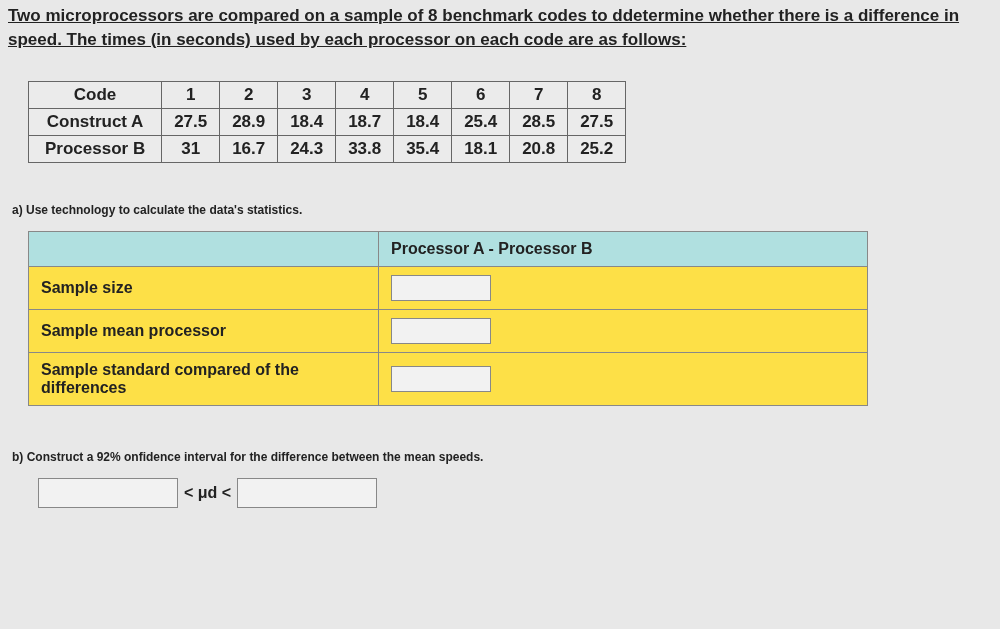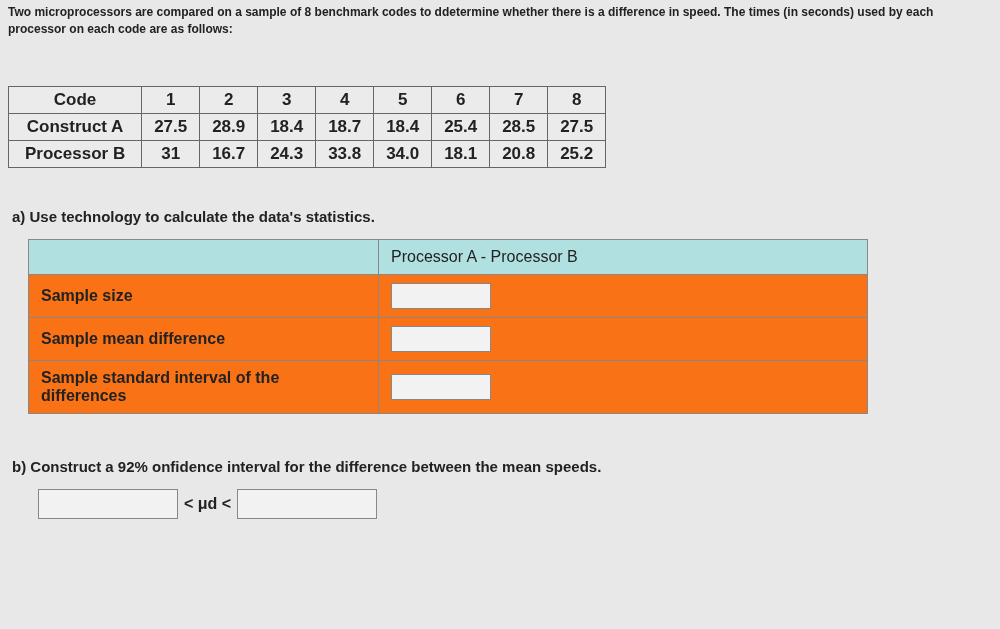--- a/index.html
+++ b/index.html
@@ -6,66 +6,68 @@
     body {
       width: 1000px;
       height: 629px;
       background: #e8e8e8;
       font-family: Arial, sans-serif;
       color: #222;
       padding: 4px 8px;
       overflow: hidden;
     }
     .intro {
-      font-size: 12px;
+      font-size: 17px;
       font-weight: bold;
       line-height: 1.4;
-      margin-bottom: 48px;
+      margin-bottom: 29px;
+      text-decoration: underline;
     }
     .data-table {
       border-collapse: collapse;
+      margin-left: 20px;
       margin-bottom: 40px;
     }
     .data-table td, .data-table th {
       border: 1px solid #666;
       padding: 3px 10px;
       text-align: center;
       font-size: 17px;
       font-weight: bold;
       background: #ebebeb;
       min-width: 58px;
     }
     .data-table td.label {
       text-align: center;
       padding-left: 16px;
       padding-right: 16px;
     }
     .part-label {
-      font-size: 15px;
+      font-size: 12px;
       font-weight: bold;
       margin-bottom: 14px;
       margin-left: 4px;
     }
     .stats-table {
       border-collapse: collapse;
       margin-left: 20px;
       margin-bottom: 44px;
       width: 840px;
     }
     .stats-table td, .stats-table th {
       border: 1px solid #888;
       padding: 8px 12px;
       font-size: 16px;
       font-weight: bold;
       text-align: left;
-      background: #f97316;
+      background: #fde047;
     }
     .stats-table th.hdr {
       background: #b0e0e0;
-      font-weight: normal;
+      font-weight: bold;
     }
     .stats-table th.blank-hdr {
       background: #b0e0e0;
     }
     .stats-table td.label-cell {
       width: 350px;
     }
     .input-box {
       display: inline-block;
       width: 100px;
@@ -119,46 +121,46 @@
     <td>25.4</td>
     <td>28.5</td>
     <td>27.5</td>
   </tr>
   <tr>
     <td class="label">Processor B</td>
     <td>31</td>
     <td>16.7</td>
     <td>24.3</td>
     <td>33.8</td>
-    <td>34.0</td>
+    <td>35.4</td>
     <td>18.1</td>
     <td>20.8</td>
     <td>25.2</td>
   </tr>
 </tbody>
   </table>
 
 <div class="part-label">a) Use technology to calculate the data's statistics.</div>
 
 <table class="stats-table">
   <tbody>
       <tr>
     <th class="blank-hdr"></th>
     <th class="hdr">Processor A - Processor B</th>
   </tr>
   <tr>
     <td class="label-cell">Sample size</td>
     <td><span class="input-box"></span></td>
   </tr>
   <tr>
-    <td class="label-cell">Sample mean difference</td>
+    <td class="label-cell">Sample mean processor</td>
     <td><span class="input-box"></span></td>
   </tr>
   <tr>
-    <td class="label-cell">Sample standard interval of the differences</td>
+    <td class="label-cell">Sample standard compared of the differences</td>
     <td><span class="input-box"></span></td>
   </tr>
 </tbody>
   </table>
 
 <div class="part-label">b) Construct a 92% onfidence interval for the difference between the mean speeds.</div>
 
 <div class="ci-row">
   <span class="input-box"></span>
   <span class="mu-text">&lt; μd &lt;</span>

